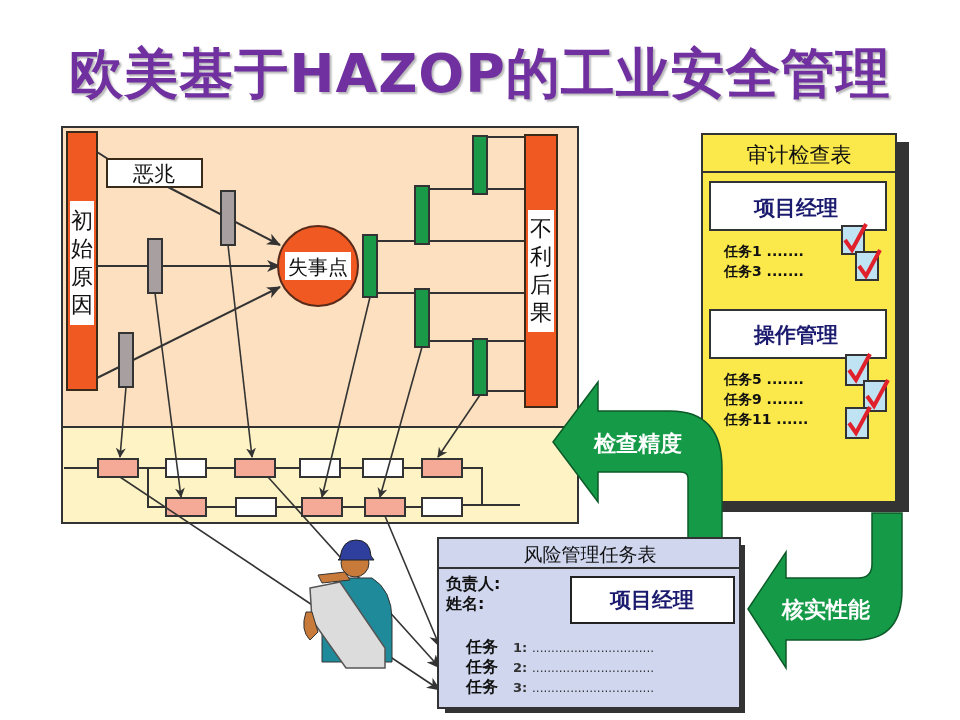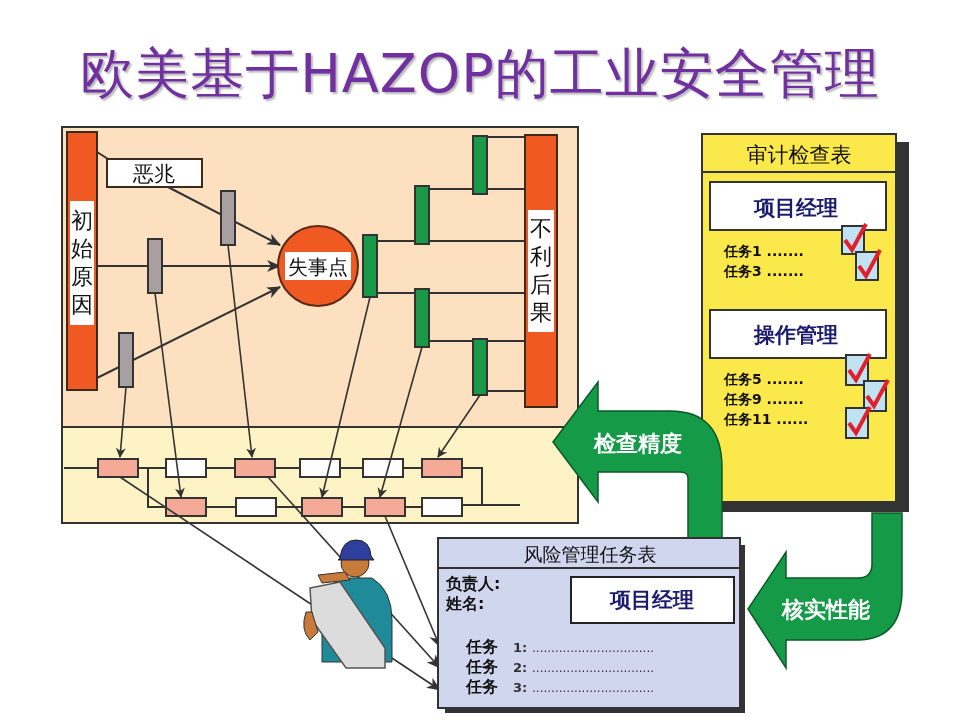--- a/index.html
+++ b/index.html
@@ -1,17 +1,17 @@
 <!DOCTYPE html>
 <html><head>
 <meta charset="utf-8">
 <style>
   html, body { margin:0; padding:0; background:#ffffff; }
   body { width:960px; height:720px; position:relative; overflow:hidden; font-family:"DejaVu Sans", sans-serif; }
-  .title { position:absolute; left:0; top:38px; width:960px; text-align:center; font-size:54px; font-weight:normal; color:#7030a0; letter-spacing:1px; text-shadow:2px 2px 2px #b8b8b8; font-family:"DejaVu Sans", sans-serif; }
+  .title { position:absolute; left:0; top:38px; width:960px; text-align:center; font-size:54px; font-weight:bold; color:#7030a0; letter-spacing:1px; text-shadow:2px 2px 2px #b8b8b8; font-family:"DejaVu Sans", sans-serif; }
   svg { position:absolute; left:0; top:0; }
   .svgtxt { font-family:"DejaVu Sans", sans-serif; }
 </style>
 </head>
 <body>
 
 <div class="title">欧美基于HAZOP的工业安全管理</div>
 
 <svg width="960" height="720" viewBox="0 0 960 720">
   <defs>

